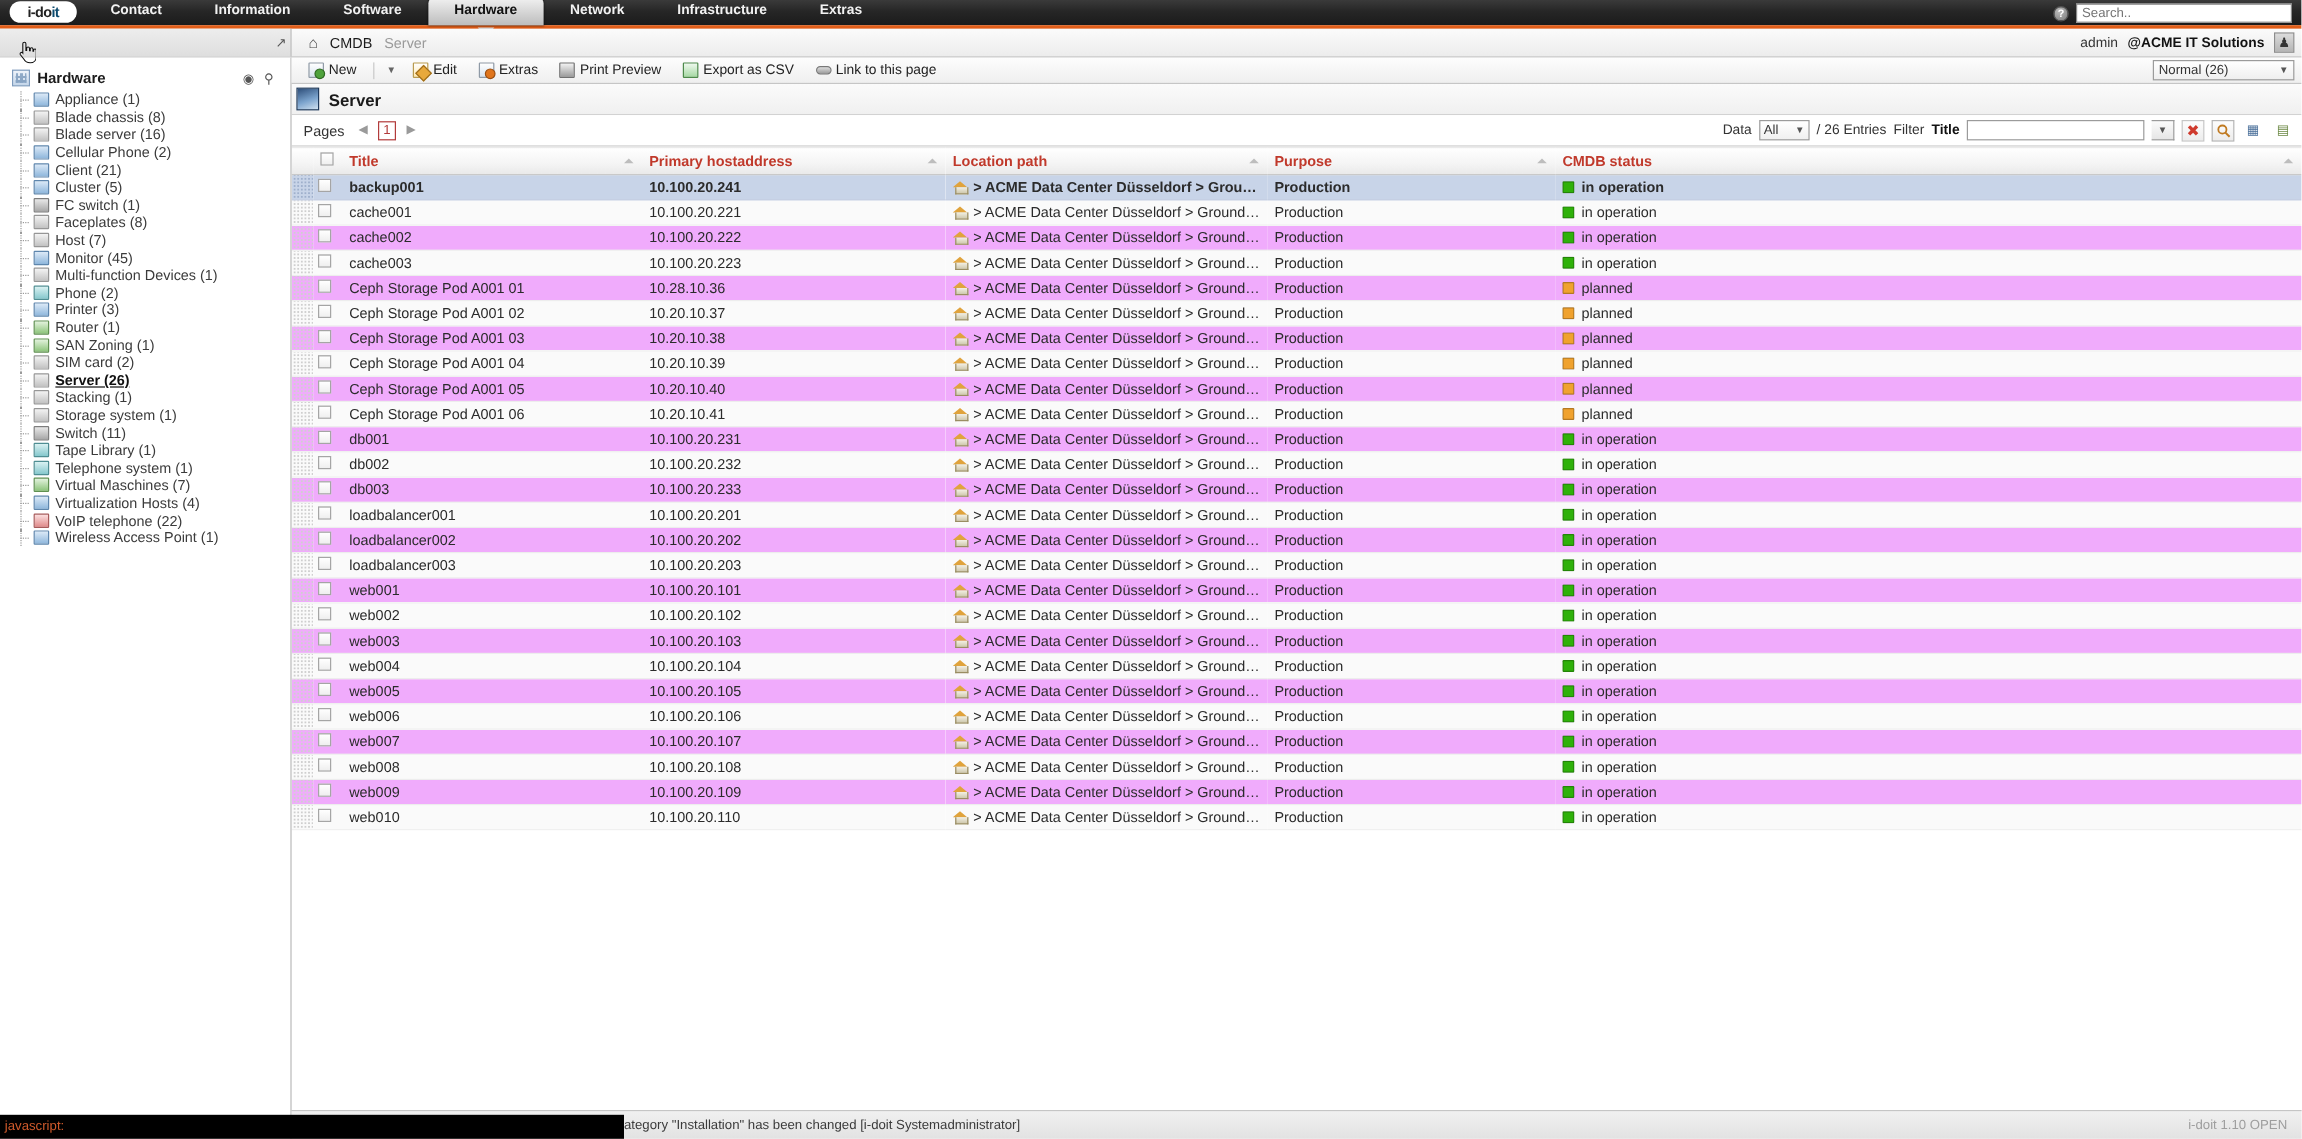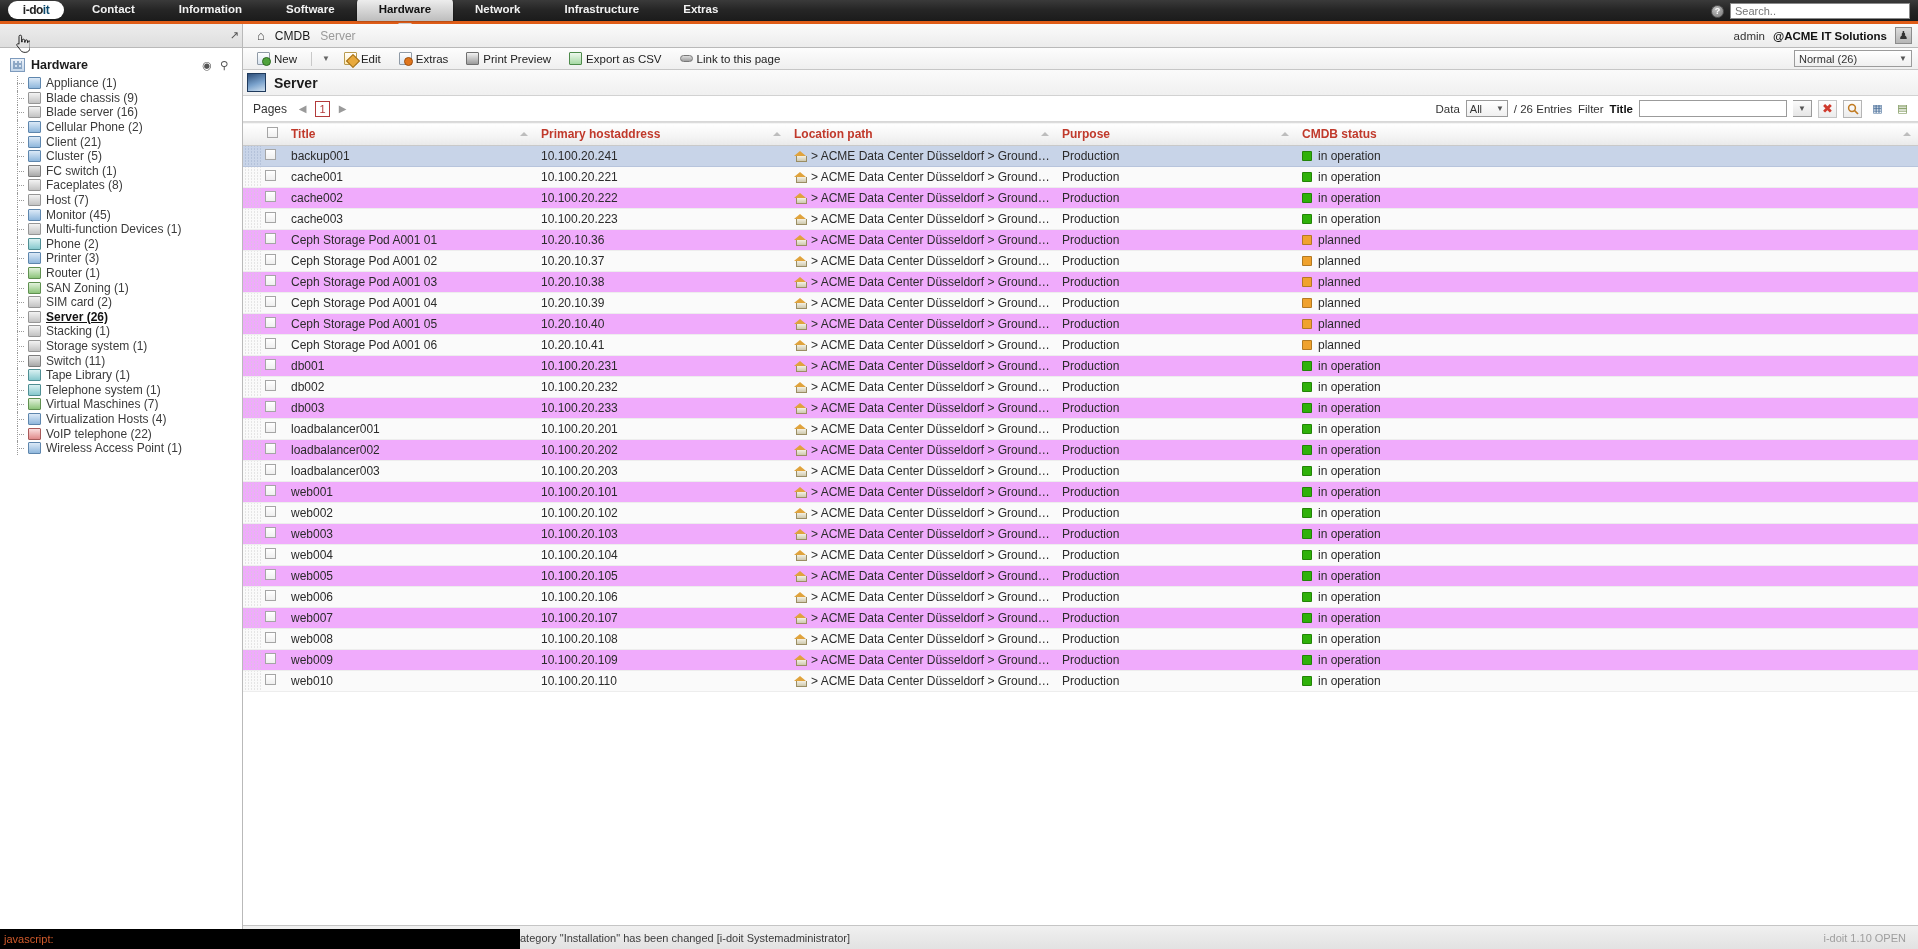--- a/index.html
+++ b/index.html
@@ -436,21 +436,21 @@
     padding: 3px 6px;
     height: 19px;
     border-bottom: 1px solid #ededed;
     white-space: nowrap;
     overflow: hidden;
     text-overflow: ellipsis;
   }
   .dt tbody tr { background: #f0abfc; }
   .dt tbody tr.odd { background: #fafafa; }
   .dt tbody tr.selected { background: #c8d4e8; }
-  .dt tbody tr.selected td { border-bottom-color: #b7c4dc; }
+  .dt tbody tr.selected td { border-bottom-color: #b7c4dc; font-weight: bold; }
   td.c-handle {
     padding: 0 0 0 4px;
     background-image: radial-gradient(#cfcfcf 1px, transparent 1px);
     background-size: 3px 3px;
     background-position: 4px 4px;
     background-repeat: repeat;
   }
   tr.selected td.c-handle { background-image: radial-gradient(#9fb0cc 1px, transparent 1px); }
   td.c-check { padding: 0 0 0 4px; }
   .cbox {
@@ -591,21 +591,21 @@
     </div>
     <ul class="tree-list" id="treelist">
         <li class="tree-item">
           <span class="hline"></span>
           <span class="ico blue"></span>
           <span class="lbl">Appliance (1)</span>
         </li>
         <li class="tree-item">
           <span class="hline"></span>
           <span class="ico grey"></span>
-          <span class="lbl">Blade chassis (9)</span>
+          <span class="lbl">Blade chassis (8)</span>
         </li>
         <li class="tree-item">
           <span class="hline"></span>
           <span class="ico grey"></span>
           <span class="lbl">Blade server (16)</span>
         </li>
         <li class="tree-item">
           <span class="hline"></span>
           <span class="ico blue"></span>
           <span class="lbl">Cellular Phone (2)</span>
@@ -878,21 +878,21 @@
                 <div class="statuscell">
                   <span class="sdot" style="background: rgb(47, 177, 10);"></span>
                   <span>in operation</span>
                 </div>
               </td>
             </tr>
             <tr class="">
               <td class="c-handle"></td>
               <td class="c-check"><span class="cbox"></span></td>
               <td>Ceph Storage Pod A001 01</td>
-              <td>10.20.10.36</td>
+              <td>10.28.10.36</td>
               <td>
                 <div class="loccell">
                   <span class="house"></span>
                   <span class="locpath">&gt; ACME Data Center Düsseldorf &gt; Ground Floor &gt; Comp...</span>
                 </div>
               </td>
               <td>Production</td>
               <td>
                 <div class="statuscell">
                   <span class="sdot" style="background: rgb(240, 162, 46);"></span>

